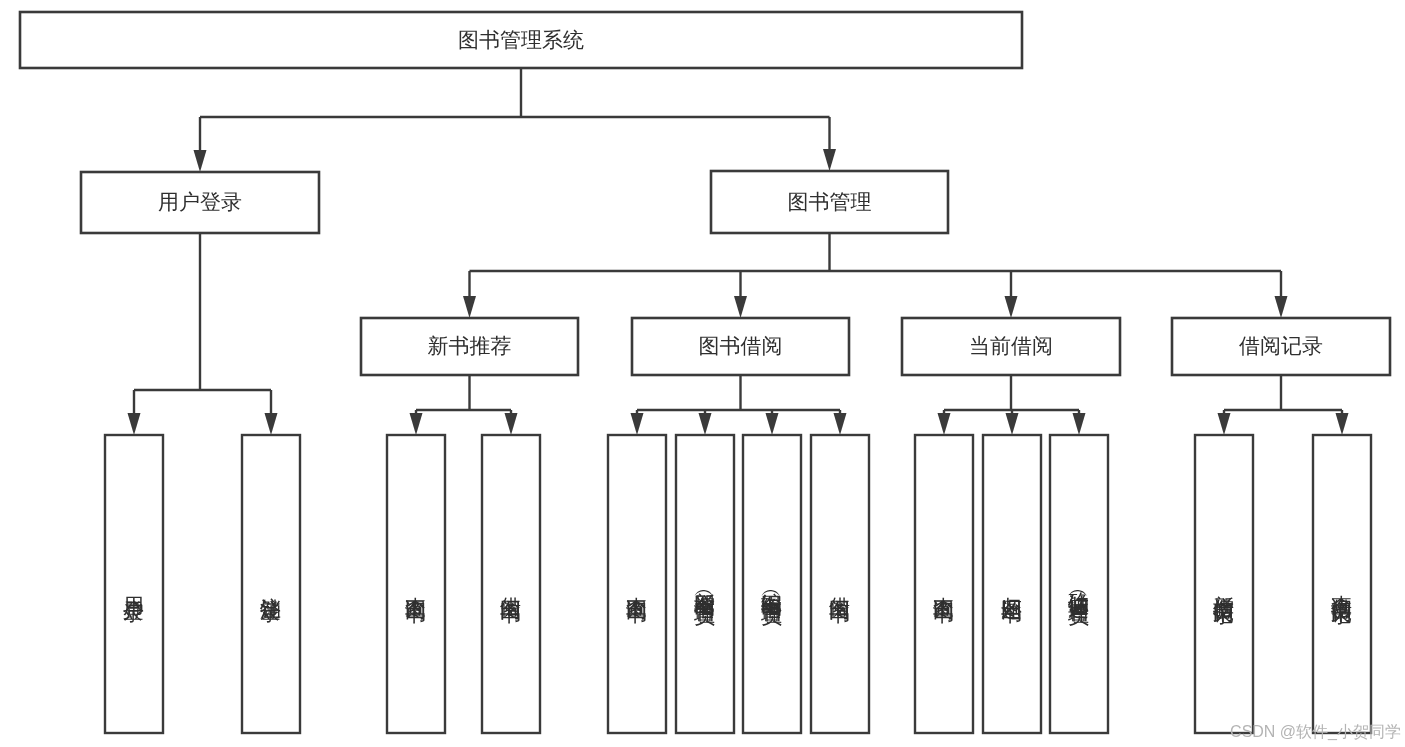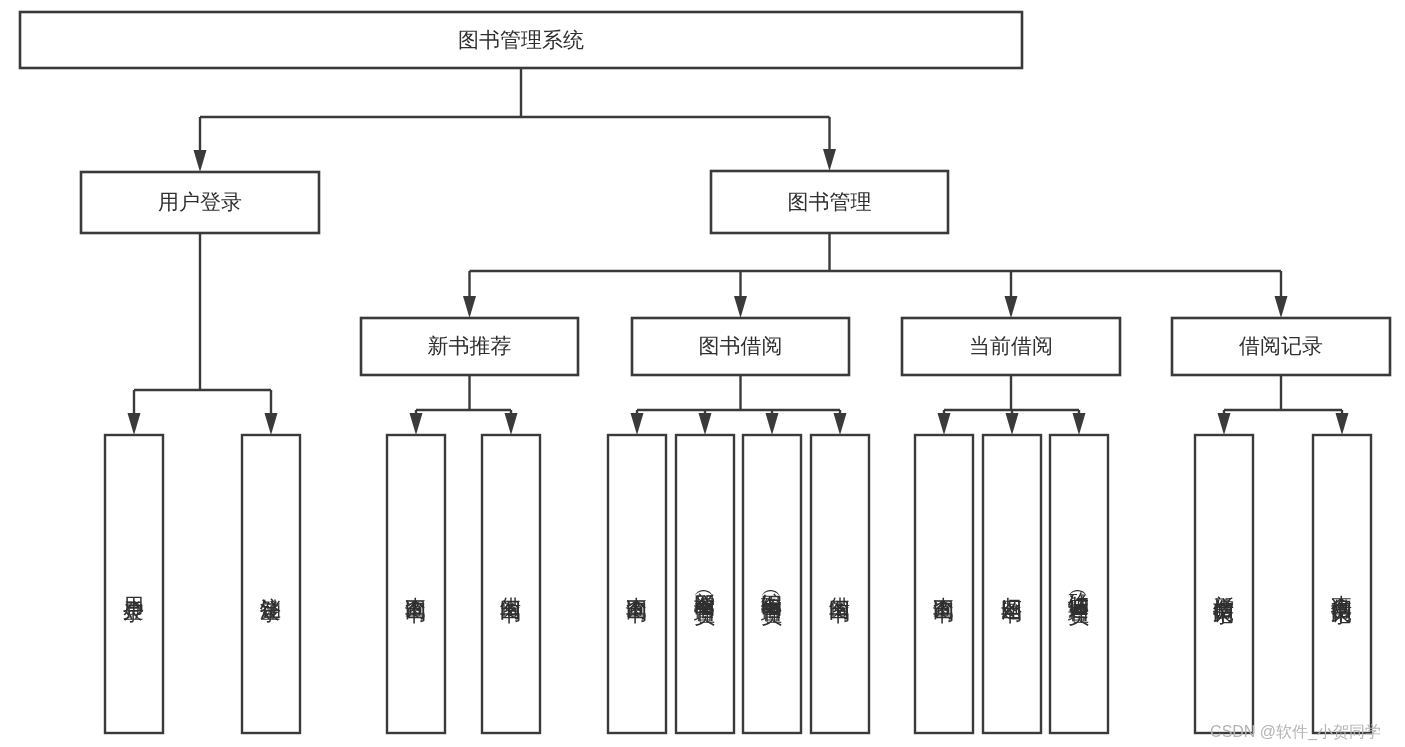--- a/index.html
+++ b/index.html
@@ -47,21 +47,21 @@
   }
   .node-label {
     fill: #2f2f2f;
     font-family: "Liberation Sans", "DejaVu Sans", sans-serif;
     font-size: 21px;
     text-anchor: middle;
     dominant-baseline: middle;
   }
   .watermark {
     position: absolute;
-    right: 24px;
+    right: 4px;
     bottom: 4px;
     font-family: "Liberation Sans", "DejaVu Sans", sans-serif;
     font-size: 16px;
     color: #b4b4b4;
     white-space: nowrap;
     user-select: none;
   }
 </style>
 </head>
 <body>

